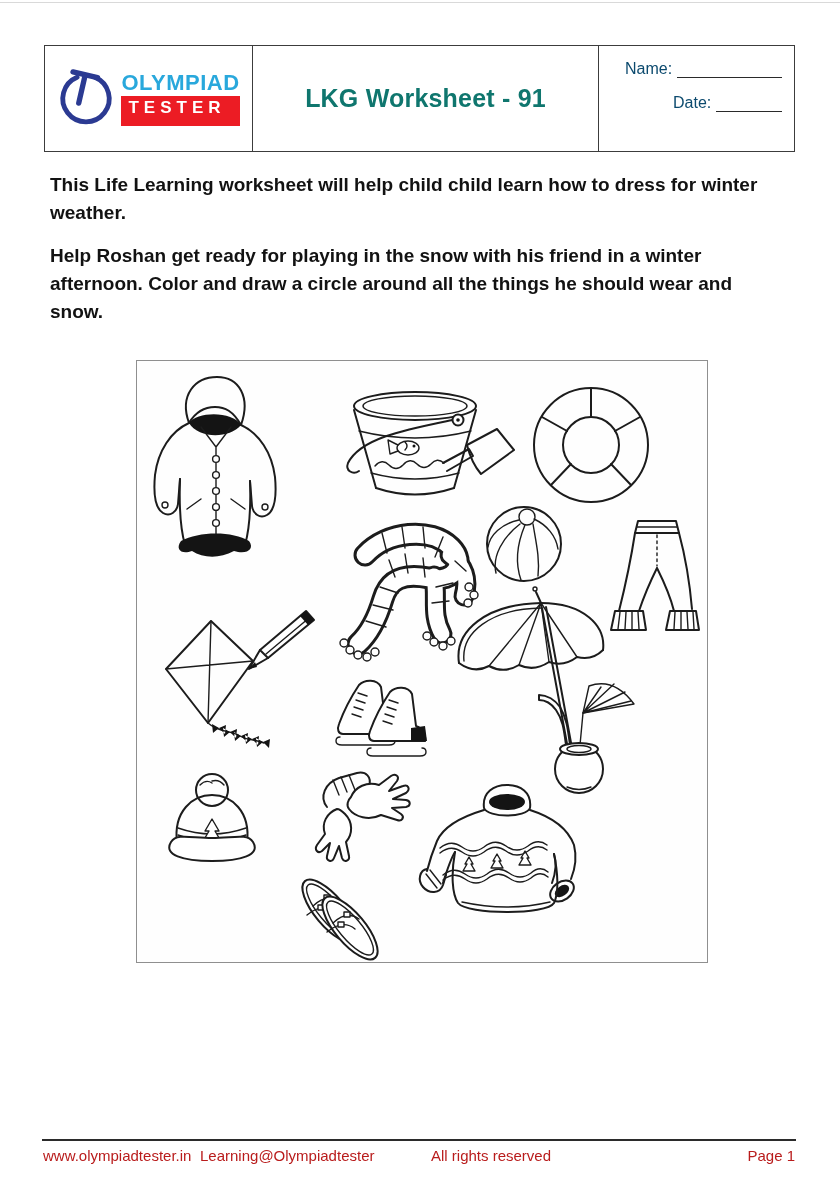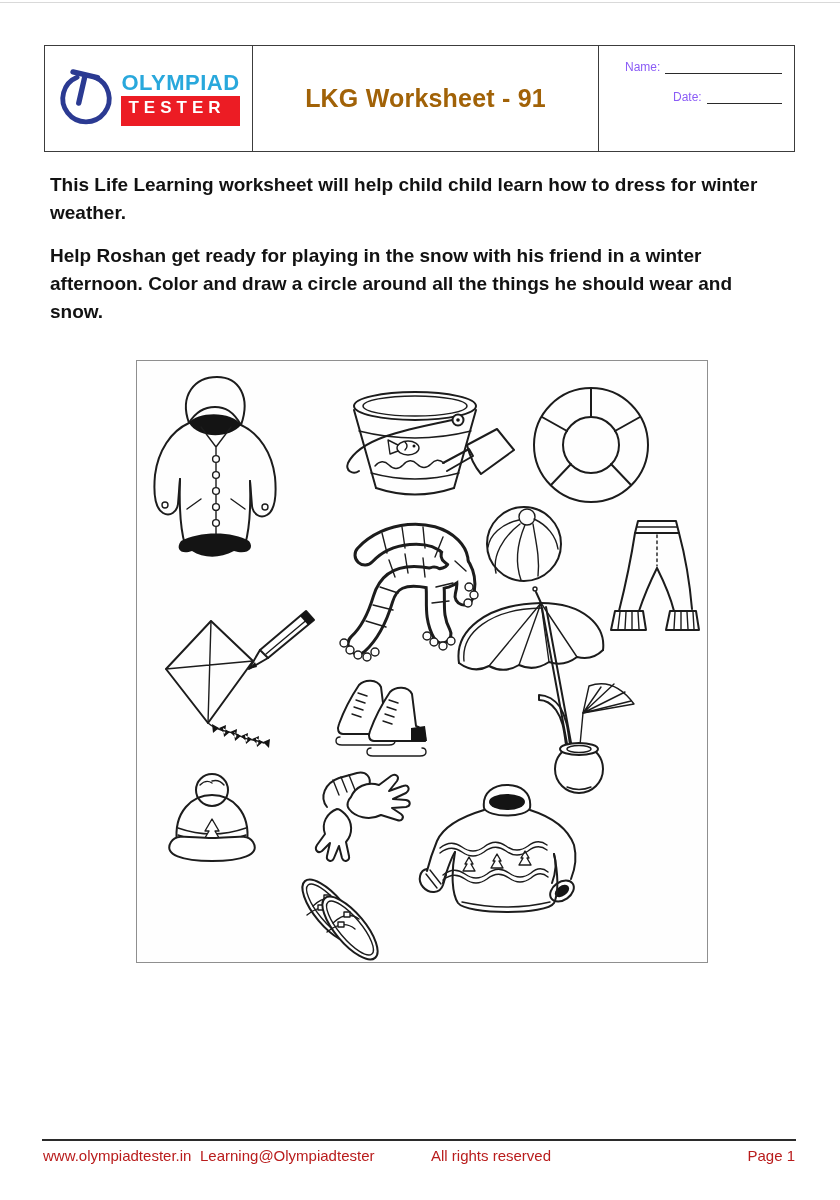--- a/index.html
+++ b/index.html
@@ -11,28 +11,28 @@
 
   
   .header-box{
     position:absolute;left:44px;top:45px;width:751px;height:107px;
     border:1.5px solid #3c3c3c;display:flex;box-sizing:border-box;background:#fff;
   }
   .hcell{box-sizing:border-box;height:100%;}
   .hcell-logo{width:208px;border-right:1.5px solid #3c3c3c;display:flex;align-items:center;justify-content:center;gap:6px;}
   .hcell-title{width:346px;border-right:1.5px solid #3c3c3c;display:flex;align-items:center;justify-content:center;}
   .hcell-fields{flex:1;padding:14px 12px 0 26px;}
-  .worksheet-title{font-size:25px;font-weight:bold;color:#a16207;letter-spacing:.2px;}
+  .worksheet-title{font-size:25px;font-weight:bold;color:#0f766e;letter-spacing:.2px;}
   .brand-words{display:flex;flex-direction:column;line-height:1;}
   .brand-top{color:#29a8dc;font-weight:bold;font-size:22px;letter-spacing:.5px;}
   .brand-bottom{
     background:#ec1c24;color:#fff;font-weight:bold;font-size:17px;
     letter-spacing:5px;padding:3px 1px 10px 7px;margin-top:2px;display:inline-block;
   }
-  .field-row{display:flex;align-items:flex-end;margin-bottom:16px;font-size:12px;color:#8b5cf6;text-align:right;}
+  .field-row{display:flex;align-items:flex-end;margin-bottom:16px;font-size:16px;color:#0c4a6e;text-align:right;}
   .field-row.date{padding-left:48px;}
   .fill-line{flex:1;border-bottom:1.4px solid #2a2a2a;height:13px;margin-left:5px;}
 
   
   .intro{position:absolute;left:50px;top:171px;width:745px;font-size:19px;font-weight:bold;line-height:28px;color:#121212;}
   .intro .para2{margin-top:15px;}
 
   
   .image-box{
     position:absolute;left:136px;top:360px;width:570px;height:601px;

